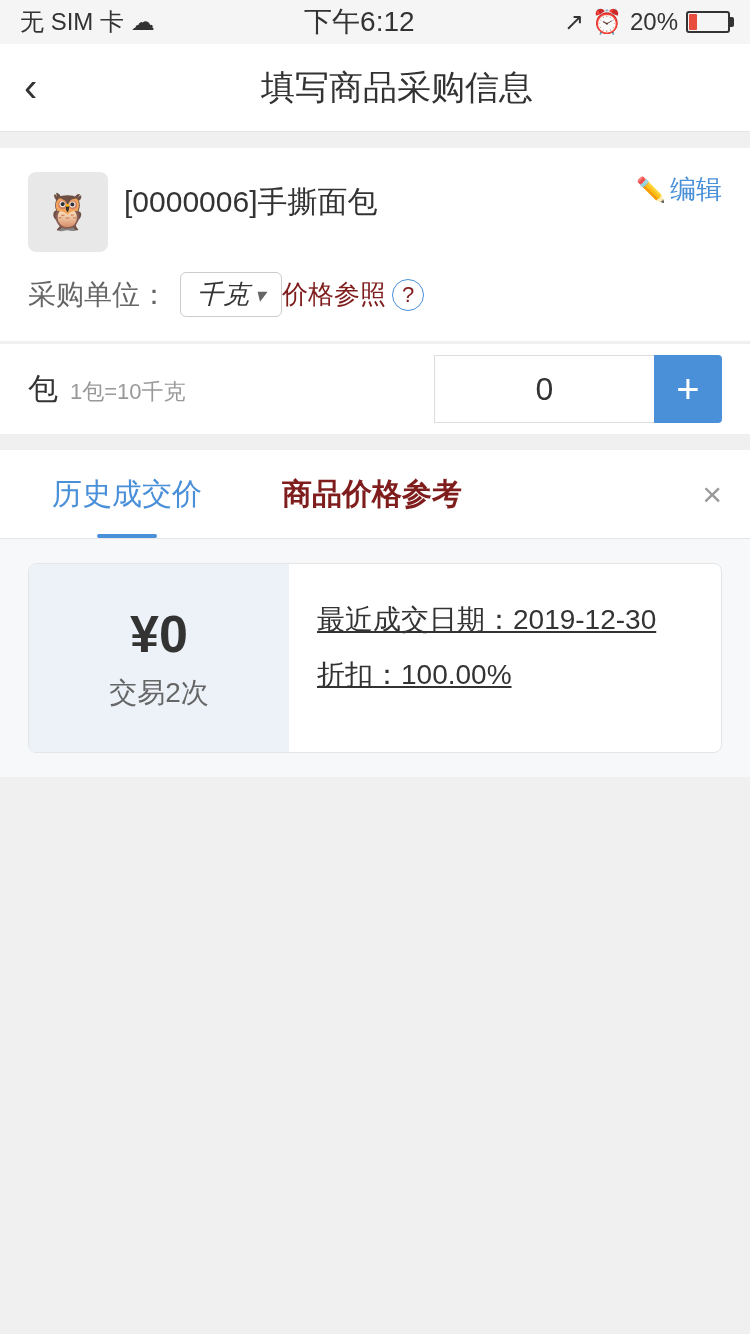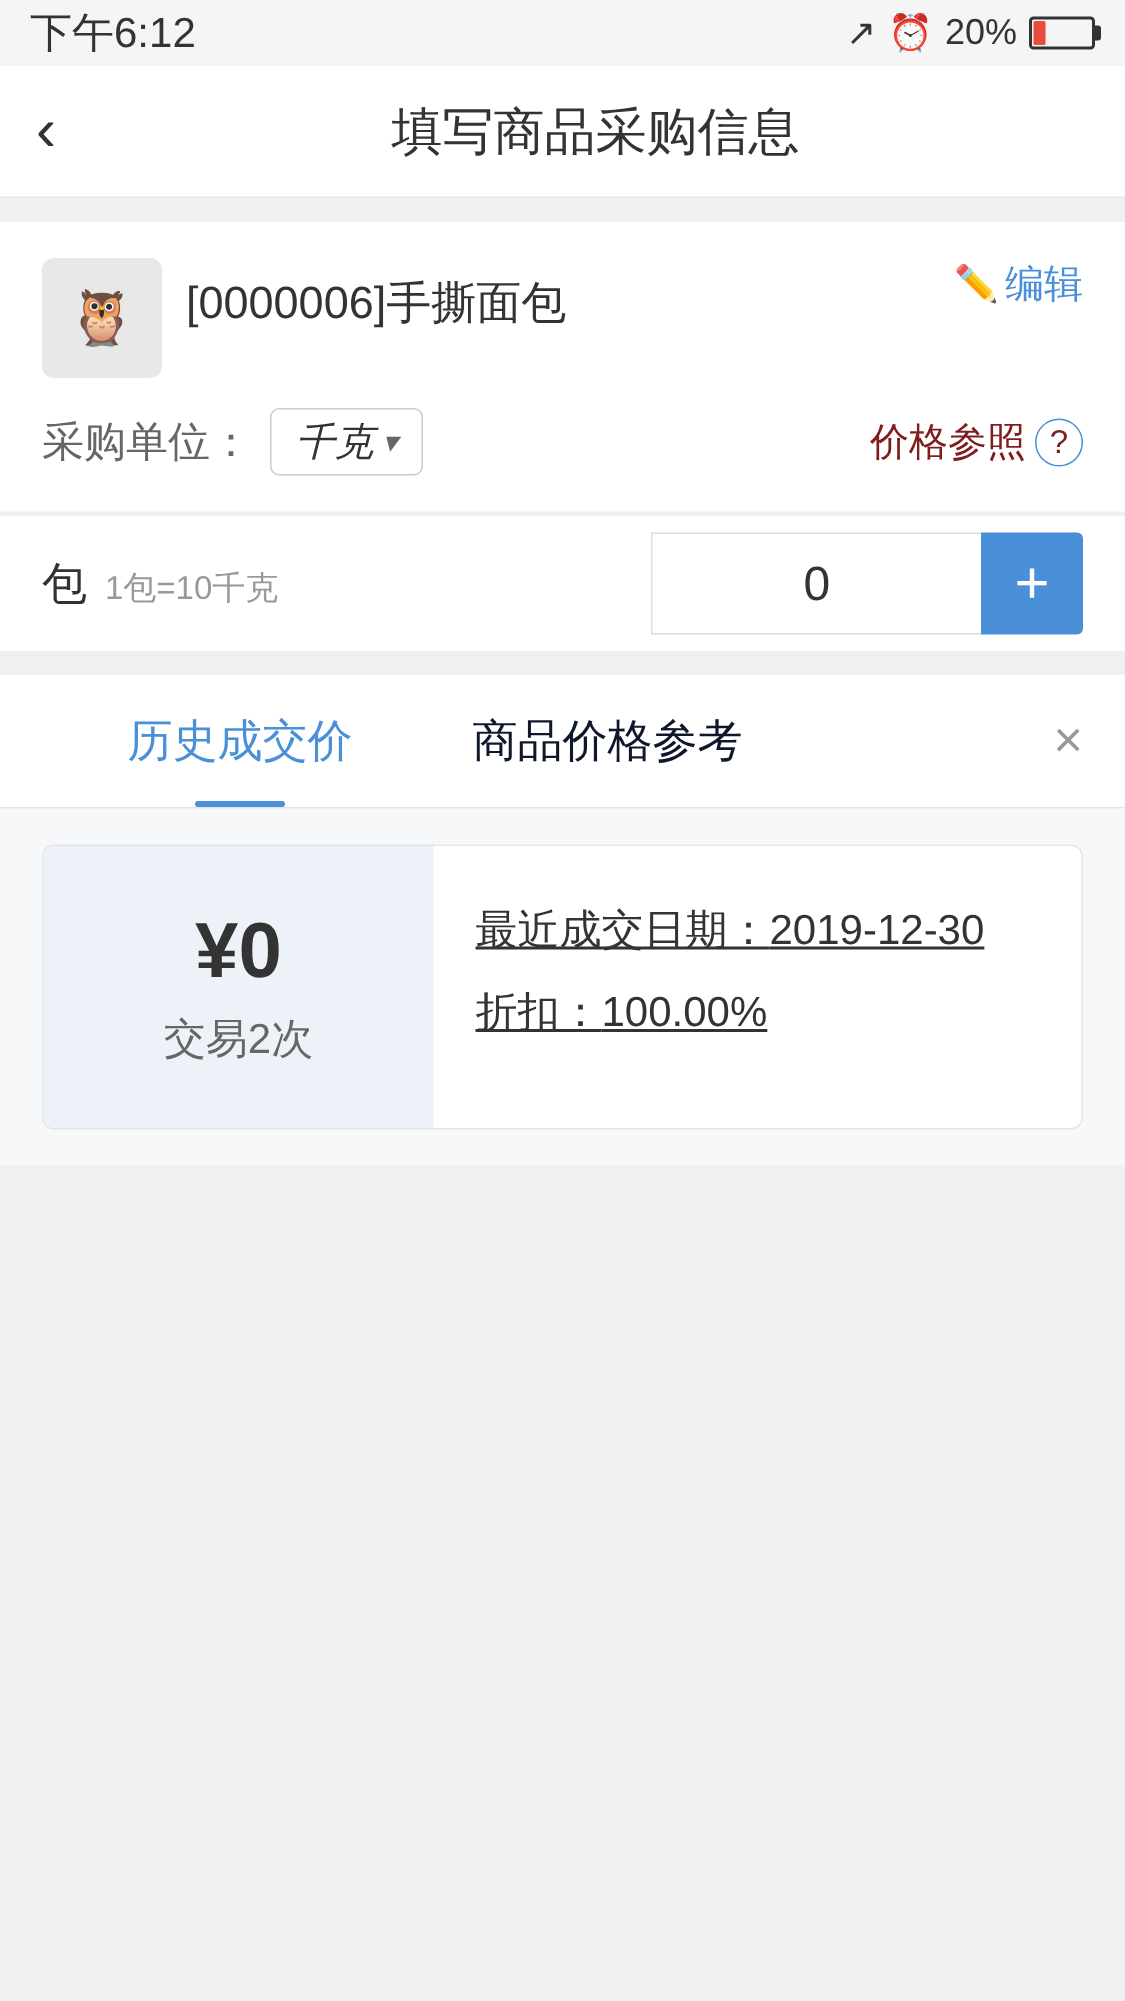--- a/index.html
+++ b/index.html
@@ -138,21 +138,21 @@
       align-items: center;
       gap: 4px;
       cursor: pointer;
     }
     .edit-icon {
       font-size: 24px;
     }
     .purchase-unit-row {
       display: flex;
       align-items: center;
-      justify-content: space-between;
+      justify-content: flex-start;
       margin-top: 8px;
     }
     .purchase-unit-left {
       display: flex;
       align-items: center;
       gap: 12px;
     }
     .purchase-unit-label {
       font-size: 28px;
       color: #666;
@@ -243,42 +243,43 @@
     
     .tabs-section {
       background: #f7f8fa;
       margin-top: 16px;
     }
     .tabs-header {
       display: flex;
       align-items: flex-start;
       background: #fff;
       border-bottom: 1px solid #e5e5e5;
-      padding: 0 45px;
+      padding: 0 12px;
       position: relative;
     }
     .tab-item {
       height: 88px;
       display: flex;
       flex-direction: column;
       align-items: center;
       justify-content: center;
       padding: 0 40px;
       cursor: pointer;
       position: relative;
     }
     .tab-label {
       font-size: 30px;
     }
     .tab-item.active .tab-label {
       color: #4a90d9;
       font-weight: 500;
     }
     .tab-item.inactive .tab-label {
-      color: #0f172a;
+      color: #7f1d1d;
+      font-weight: bold;
     }
     .tab-underline {
       position: absolute;
       bottom: 0;
       left: 50%;
       transform: translateX(-50%);
       width: 60px;
       height: 4px;
       background: #4a90d9;
       border-radius: 2px;
@@ -340,20 +341,23 @@
     
     .main-content {
       background: #f0f0f0;
       min-height: 760px;
     }
   </style>
 </head>
 <body>
 
 <div class="status-bar">
+  <div class="status-left">
+    <span>无 SIM 卡 ☁</span>
+  </div>
   <div class="status-center">下午6:12</div>
   <div class="status-right">
     <span>↗</span>
     <span>⏰</span>
     <span>20%</span>
     <span class="battery-icon">
       <span class="battery-fill"></span>
     </span>
   </div>
 </div>

